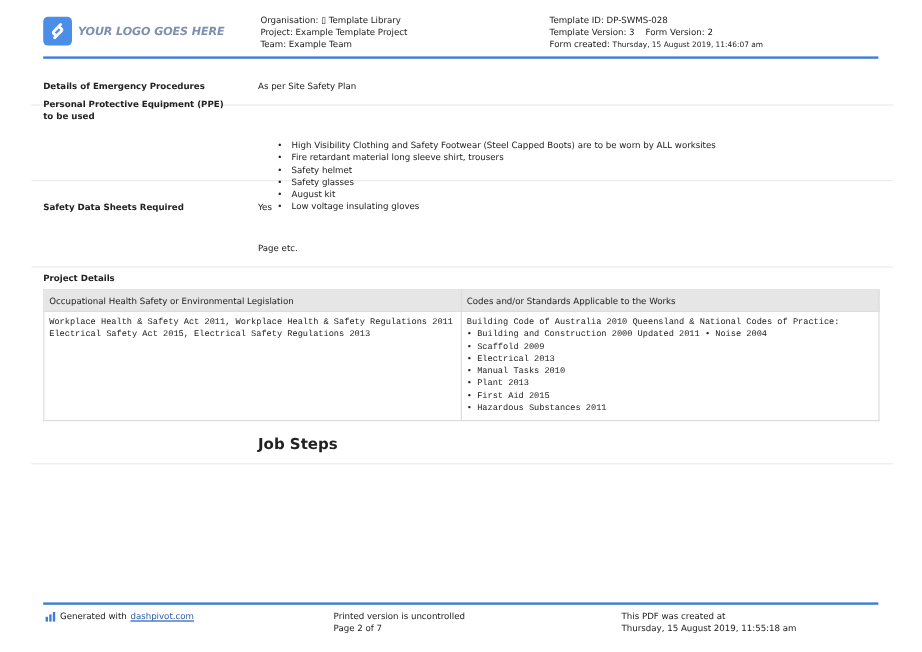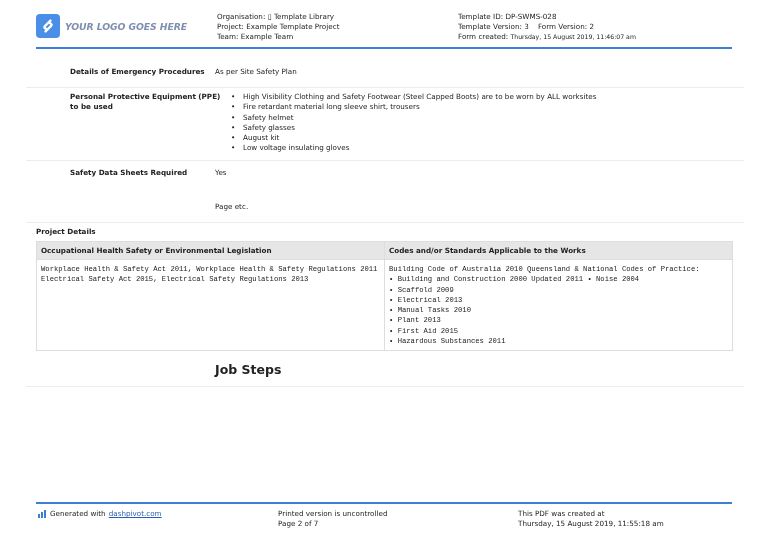--- a/index.html
+++ b/index.html
@@ -13,29 +13,29 @@
     .hdr-col { position: absolute; top: 0; line-height: 10px; font-size: 7.2px; color: #222; }
     .hdr-col b { font-weight: normal; }
     .hdr-col .small { font-size: 6.2px; }
     .hdr-mid { left: 181px; }
     .hdr-right { left: 422px; }
     .blue-rule { position: absolute; left: 36px; width: 696px; height: 2px; background: #3d7fd4; }
     .rule-top { top: 47px; }
     .rule-bottom { top: 502px; }
 
     .row { position: absolute; left: 26px; width: 718px; border-bottom: 1px solid #ececec; }
-    .row .label { position: absolute; left: 10px; font-weight: bold; font-size: 7.2px; line-height: 10.4px; margin-left: 34px; }
+    .row .label { position: absolute; left: 10px; font-weight: bold; font-size: 7.2px; line-height: 10.4px; }
     .row .value { position: absolute; left: 189px; font-size: 7.2px; line-height: 10.4px; }
-    .ppe-list { list-style: none; }
+    .ppe-list { list-style: none; margin-top: 34px; }
     .ppe-list li { position: relative; padding-left: 28px; line-height: 10.3px; }
     .ppe-list li::before { content: "•"; position: absolute; left: 16px; }
 
     .proj-title { position: absolute; left: 36px; top: 227px; font-weight: bold; font-size: 7.2px; }
     .proj-table { position: absolute; left: 36px; top: 241px; width: 697px; height: 109px; border: 1px solid #ddd; border-collapse: collapse; }
-    .proj-table th { background: #e6e6e6; text-align: left; font-weight: bold; font-size: 7.2px; height: 18px; padding: 0 4px; border: 1px solid #ddd; }
+    .proj-table th { background: #e6e6e6; text-align: left; font-weight: normal; font-size: 7.2px; height: 18px; padding: 0 4px; border: 1px solid #ddd; }
     .proj-table td { vertical-align: top; font-size: 7.2px; line-height: 10.3px; padding: 4px 4px; border: 1px solid #ddd; font-family: Liberation Mono, monospace; }
     .proj-table .col1 { width: 348px; }
 
     .jobsteps { position: absolute; left: 215px; top: 362px; font-weight: bold; font-size: 12.5px; }
     .jobsteps-rule { position: absolute; left: 26px; top: 386px; width: 718px; height: 1px; background: #ececec; }
 
     .footer { position: absolute; top: 509px; font-size: 7.2px; line-height: 10.3px; color: #222; }
     .f-left { left: 38px; display: flex; align-items: center; }
     .f-mid { left: 278px; }
     .f-right { left: 518px; }
@@ -69,21 +69,21 @@
     <div><b>Form created:</b> <span class="small">Thursday, 15 August 2019, 11:46:07 am</span></div>
   </div>
 </div>
 <div class="blue-rule rule-top"></div>
 
 <div class="row" style="top:58px; height:30px;">
   <div class="label" style="top:9px;">Details of Emergency Procedures</div>
   <div class="value" style="top:9px;">As per Site Safety Plan</div>
 </div>
 
-<div class="row" style="top:88px; height:73px;">
+<div class="row" style="top:78px; height:73px;">
   <div class="label" style="top:4px;">
     <div>Personal Protective Equipment (PPE)</div>
     <div>to be used</div>
   </div>
   <ul class="value ppe-list" style="top:4px;">
     <li>High Visibility Clothing and Safety Footwear (Steel Capped Boots) are to be worn by ALL worksites</li>
     <li>Fire retardant material long sleeve shirt, trousers</li>
     <li>Safety helmet</li>
     <li>Safety glasses</li>
     <li>August kit</li>

